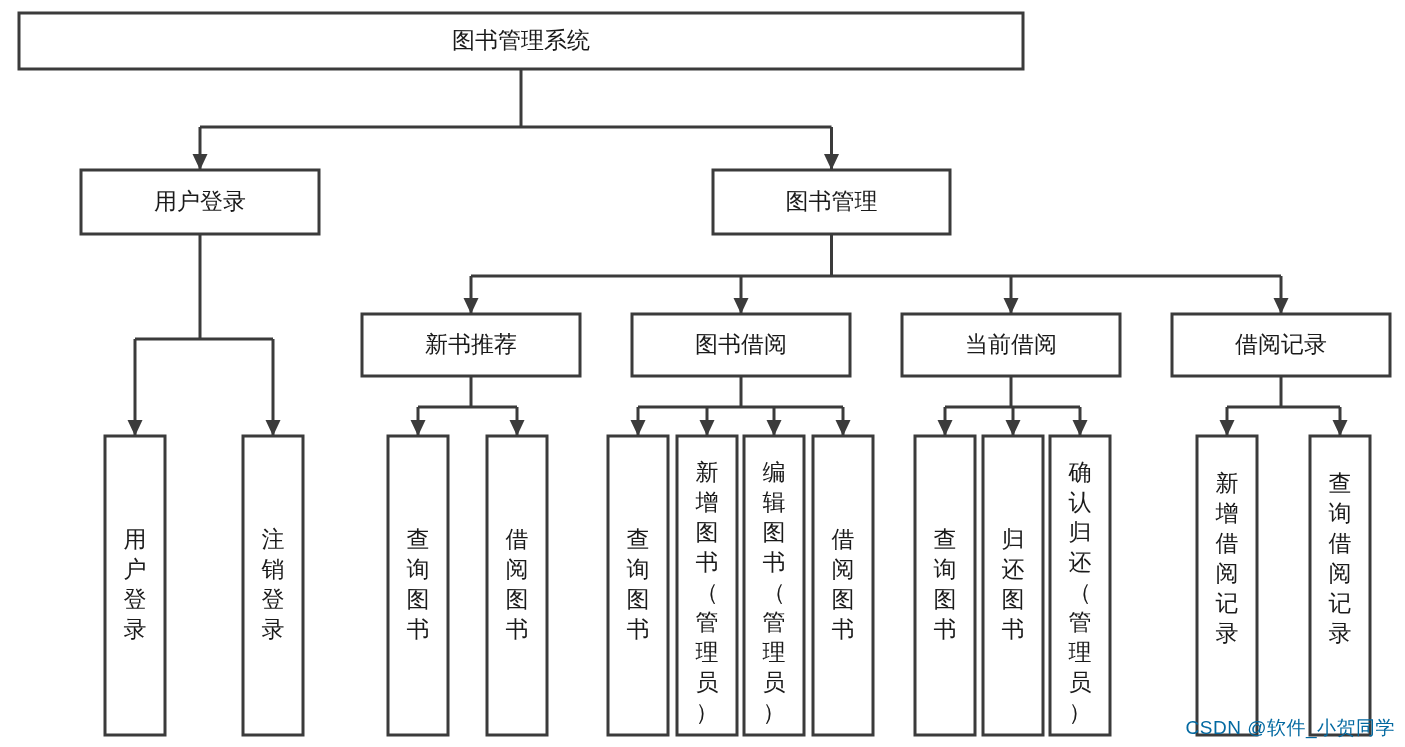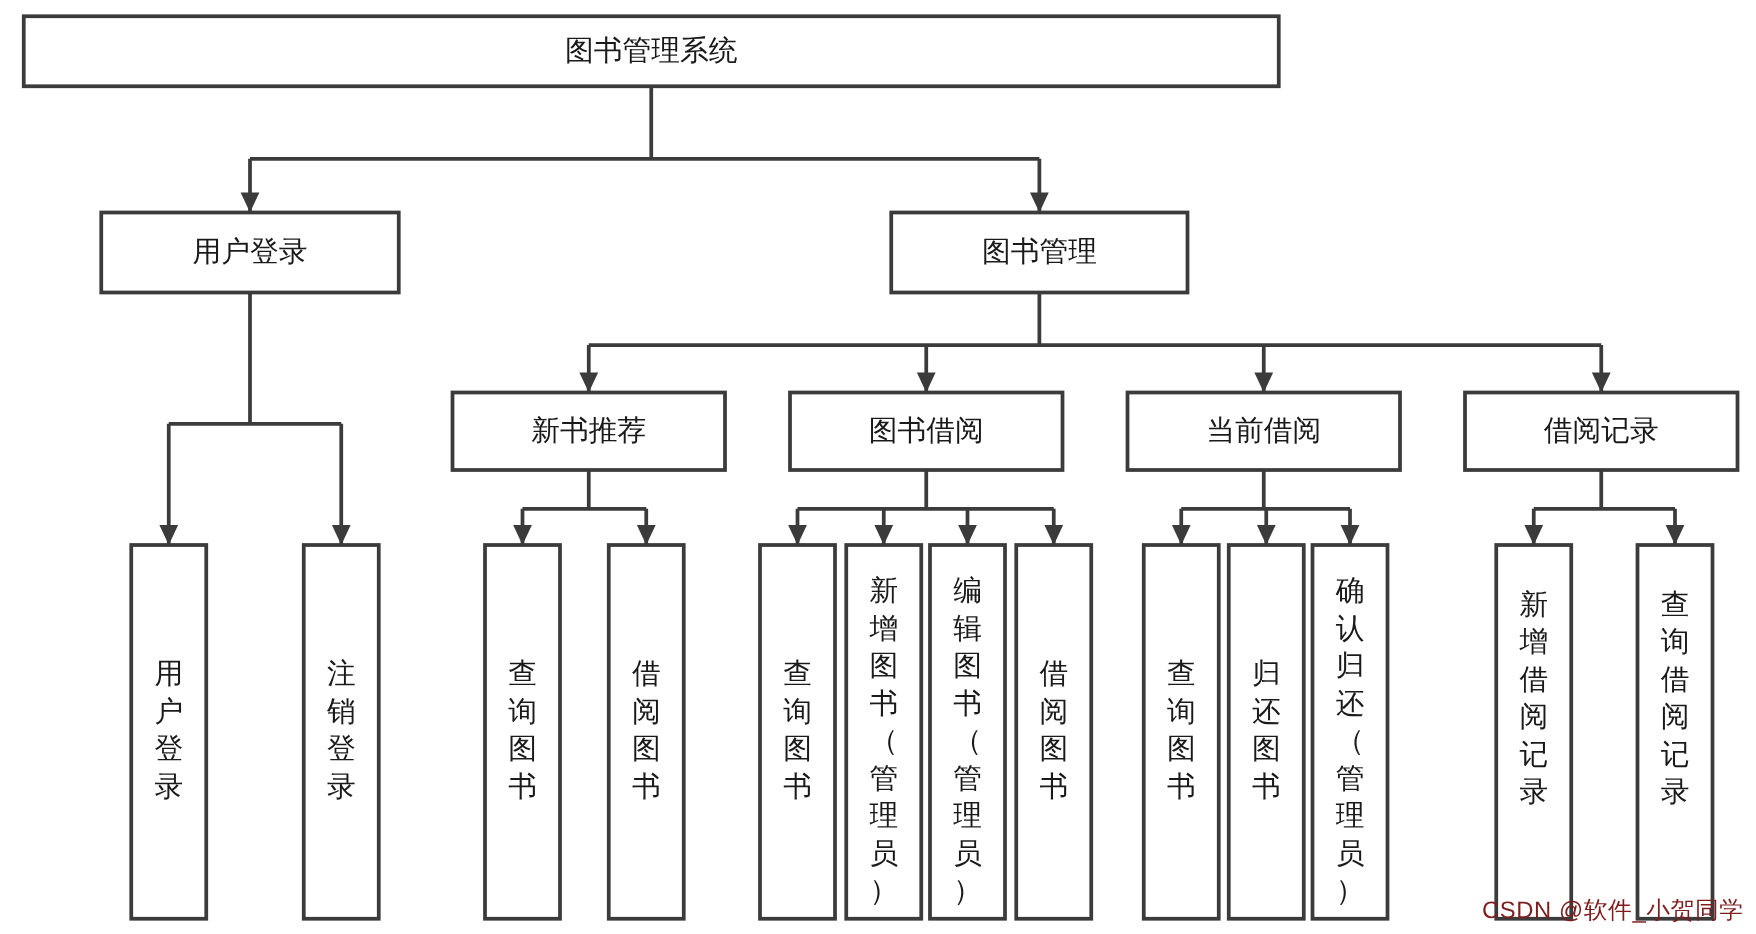--- a/index.html
+++ b/index.html
@@ -18,21 +18,21 @@
     fill:#1a1a1a;
     text-anchor:middle;
     dominant-baseline:middle;
   }
   .label-h{font-size:23px;}
   .label-v{font-size:23px;}
   .watermark{
     position:absolute;
     right:10px;bottom:6px;
     font-size:19px;
-    color:#7f1d1d;
+    color:#0369a1;
     font-family:"Liberation Sans","DejaVu Sans",sans-serif;
     white-space:nowrap;
     letter-spacing:0.5px;
   }
 </style>
 </head>
 <body>
 
 <div id="diagram-root">
   <svg id="tree-svg" viewBox="0 0 1405 747" xmlns="http://www.w3.org/2000/svg">

